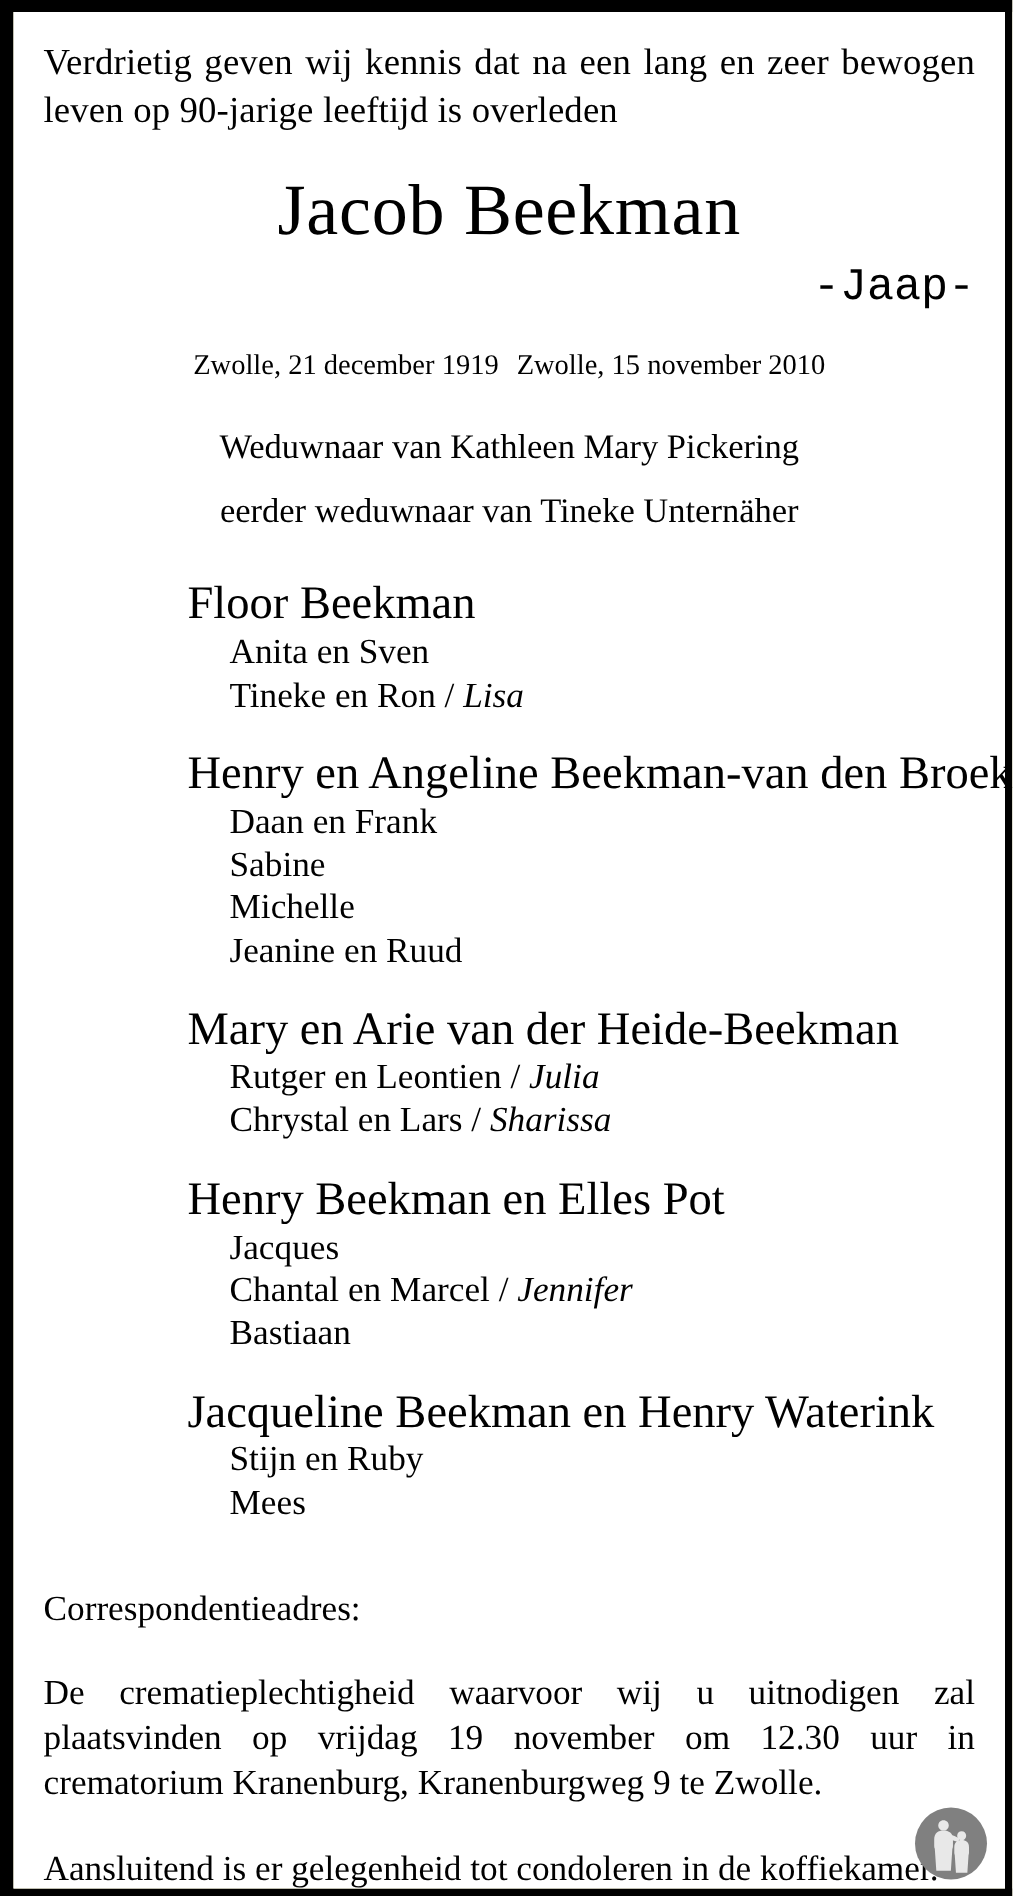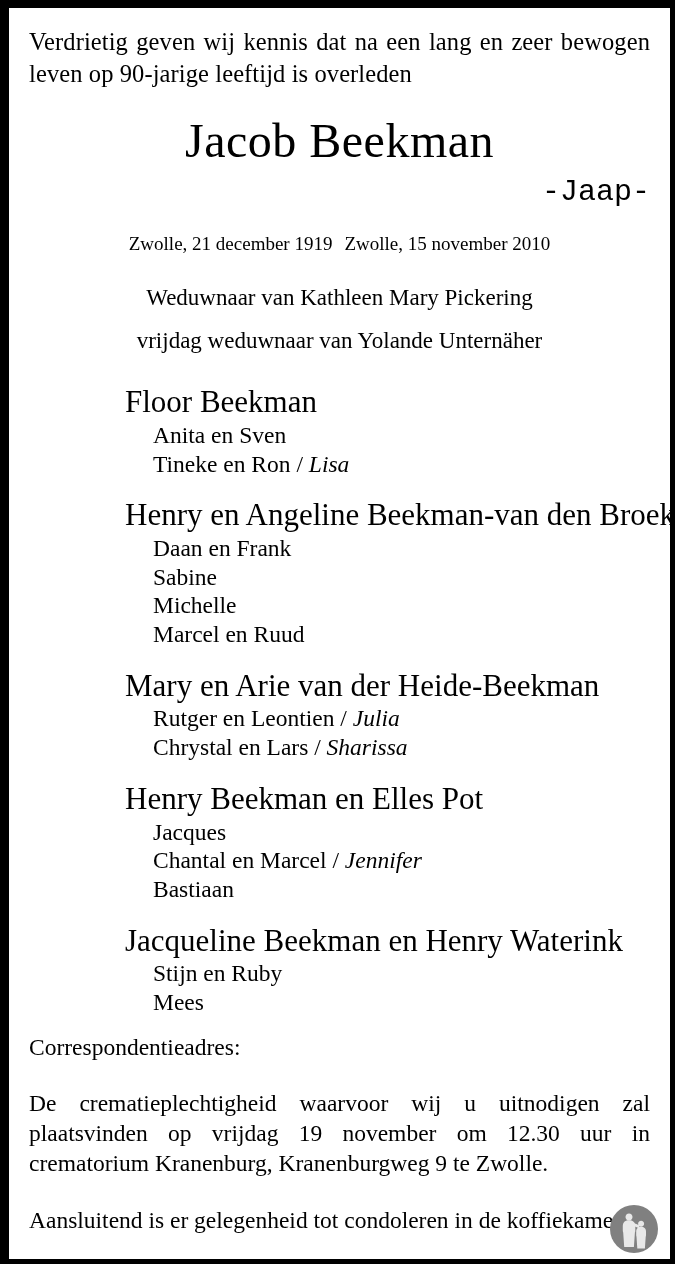--- a/index.html
+++ b/index.html
@@ -105,21 +105,21 @@
     line-height: 1.22;
     margin: 0 0 0 124px;
     white-space: nowrap;
   }
   .child-line em {
     margin-top: 17px;
   }
 
   
   .address-block {
-    margin: 16px 0 0 0;
+    margin: 42px 0 0 0;
     font-size: 23.5px;
     line-height: 1.26;
   }
   .address-block div { white-space: nowrap; }
 
   .para {
     margin: 26px 0 0 0;
     font-size: 23.5px;
     line-height: 1.28;
     text-align: justify;
@@ -152,37 +152,37 @@
     <h1 class="name">Jacob Beekman</h1>
 
     <div class="nickname">-Jaap-</div>
 
     <div class="dates">
       <span>Zwolle, 21 december 1919</span><span class="gap"></span><span>Zwolle, 15 november 2010</span>
     </div>
 
     <div class="spouse">Weduwnaar van Kathleen Mary Pickering</div>
 
-    <div class="spouse second">vrijdag weduwnaar van Yolande Unternäher</div>
+    <div class="spouse second">eerder weduwnaar van Tineke Unternäher</div>
 
     <div class="families" id="families-root">
         <div class="family-group">
           <div class="parent-line">Floor Beekman</div>
           <div class="child-list">
             <div class="child-line">Anita en Sven</div>
             <div class="child-line"><span>Tineke en Ron / </span><em>Lisa</em></div>
           </div>
         </div>
         <div class="family-group">
           <div class="parent-line">Henry en Angeline Beekman-van den Broek</div>
           <div class="child-list">
             <div class="child-line">Daan en Frank</div>
             <div class="child-line">Sabine</div>
             <div class="child-line">Michelle</div>
-            <div class="child-line">Marcel en Ruud</div>
+            <div class="child-line">Jeanine en Ruud</div>
           </div>
         </div>
         <div class="family-group">
           <div class="parent-line">Mary en Arie van der Heide-Beekman</div>
           <div class="child-list">
             <div class="child-line"><span>Rutger en Leontien / </span><em>Julia</em></div>
             <div class="child-line"><span>Chrystal en Lars / </span><em>Sharissa</em></div>
           </div>
         </div>
         <div class="family-group">

